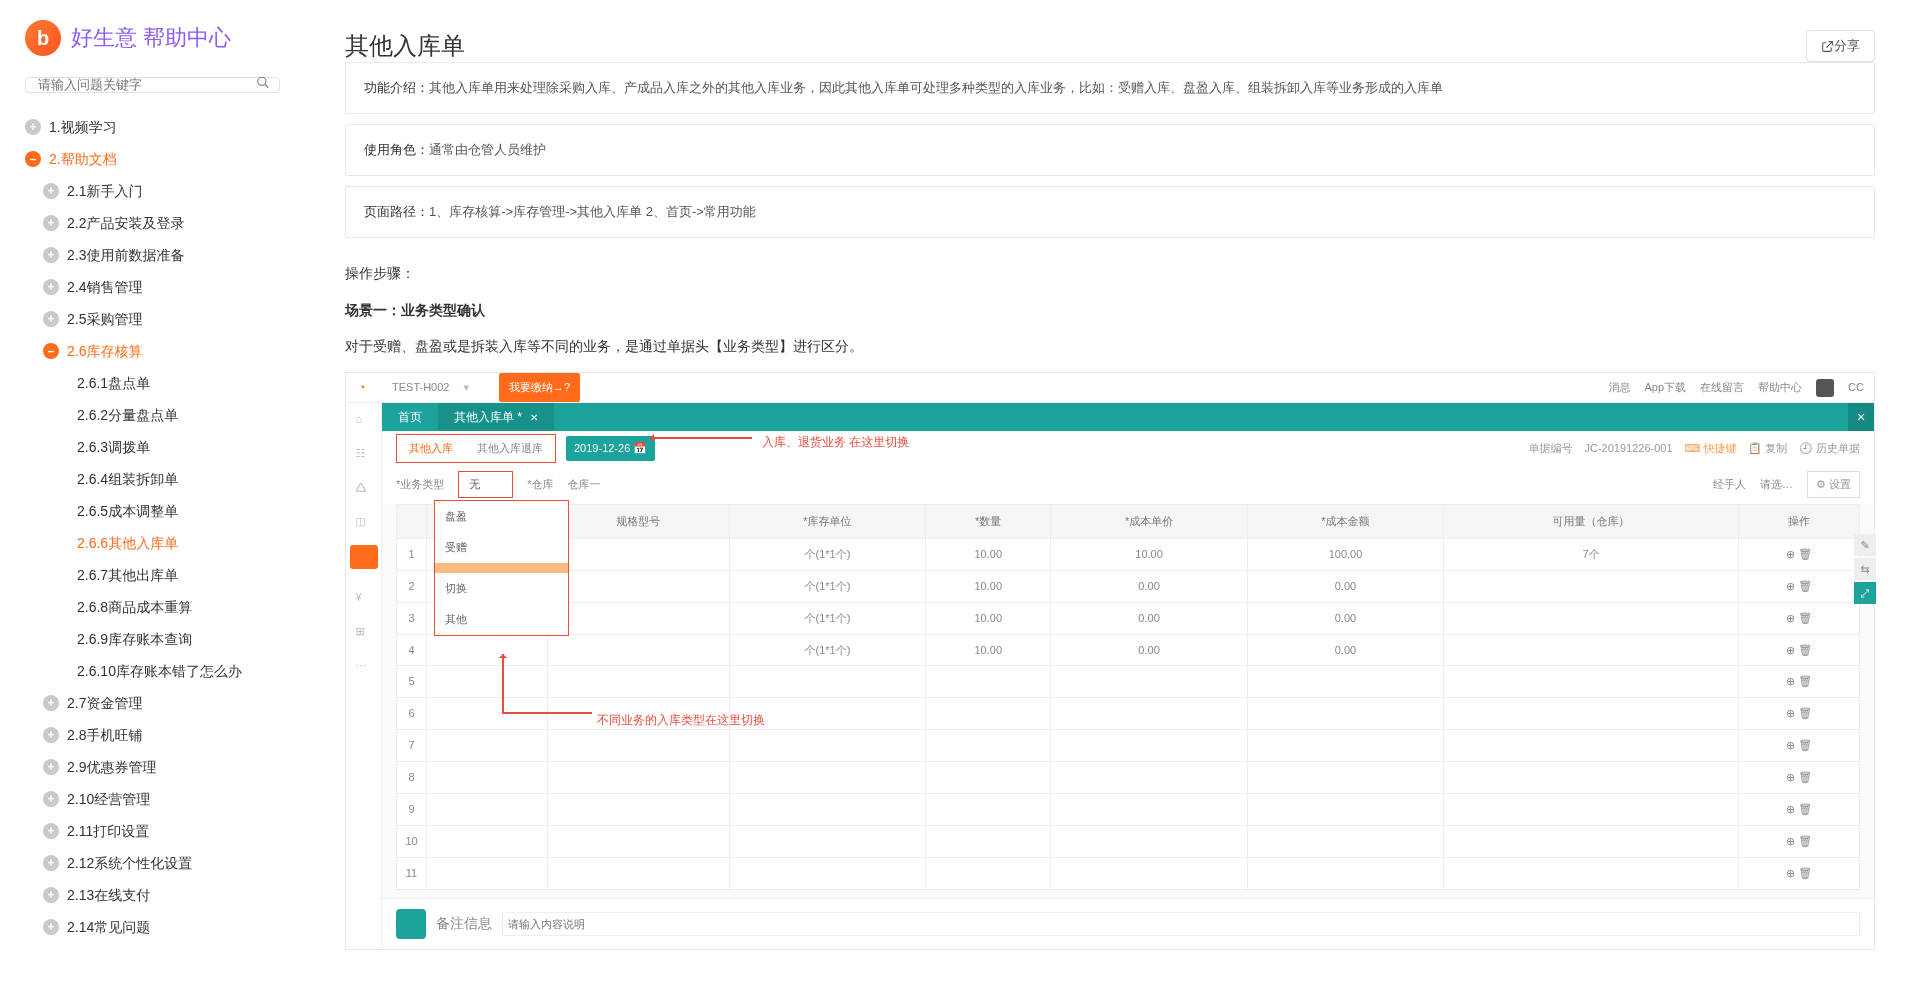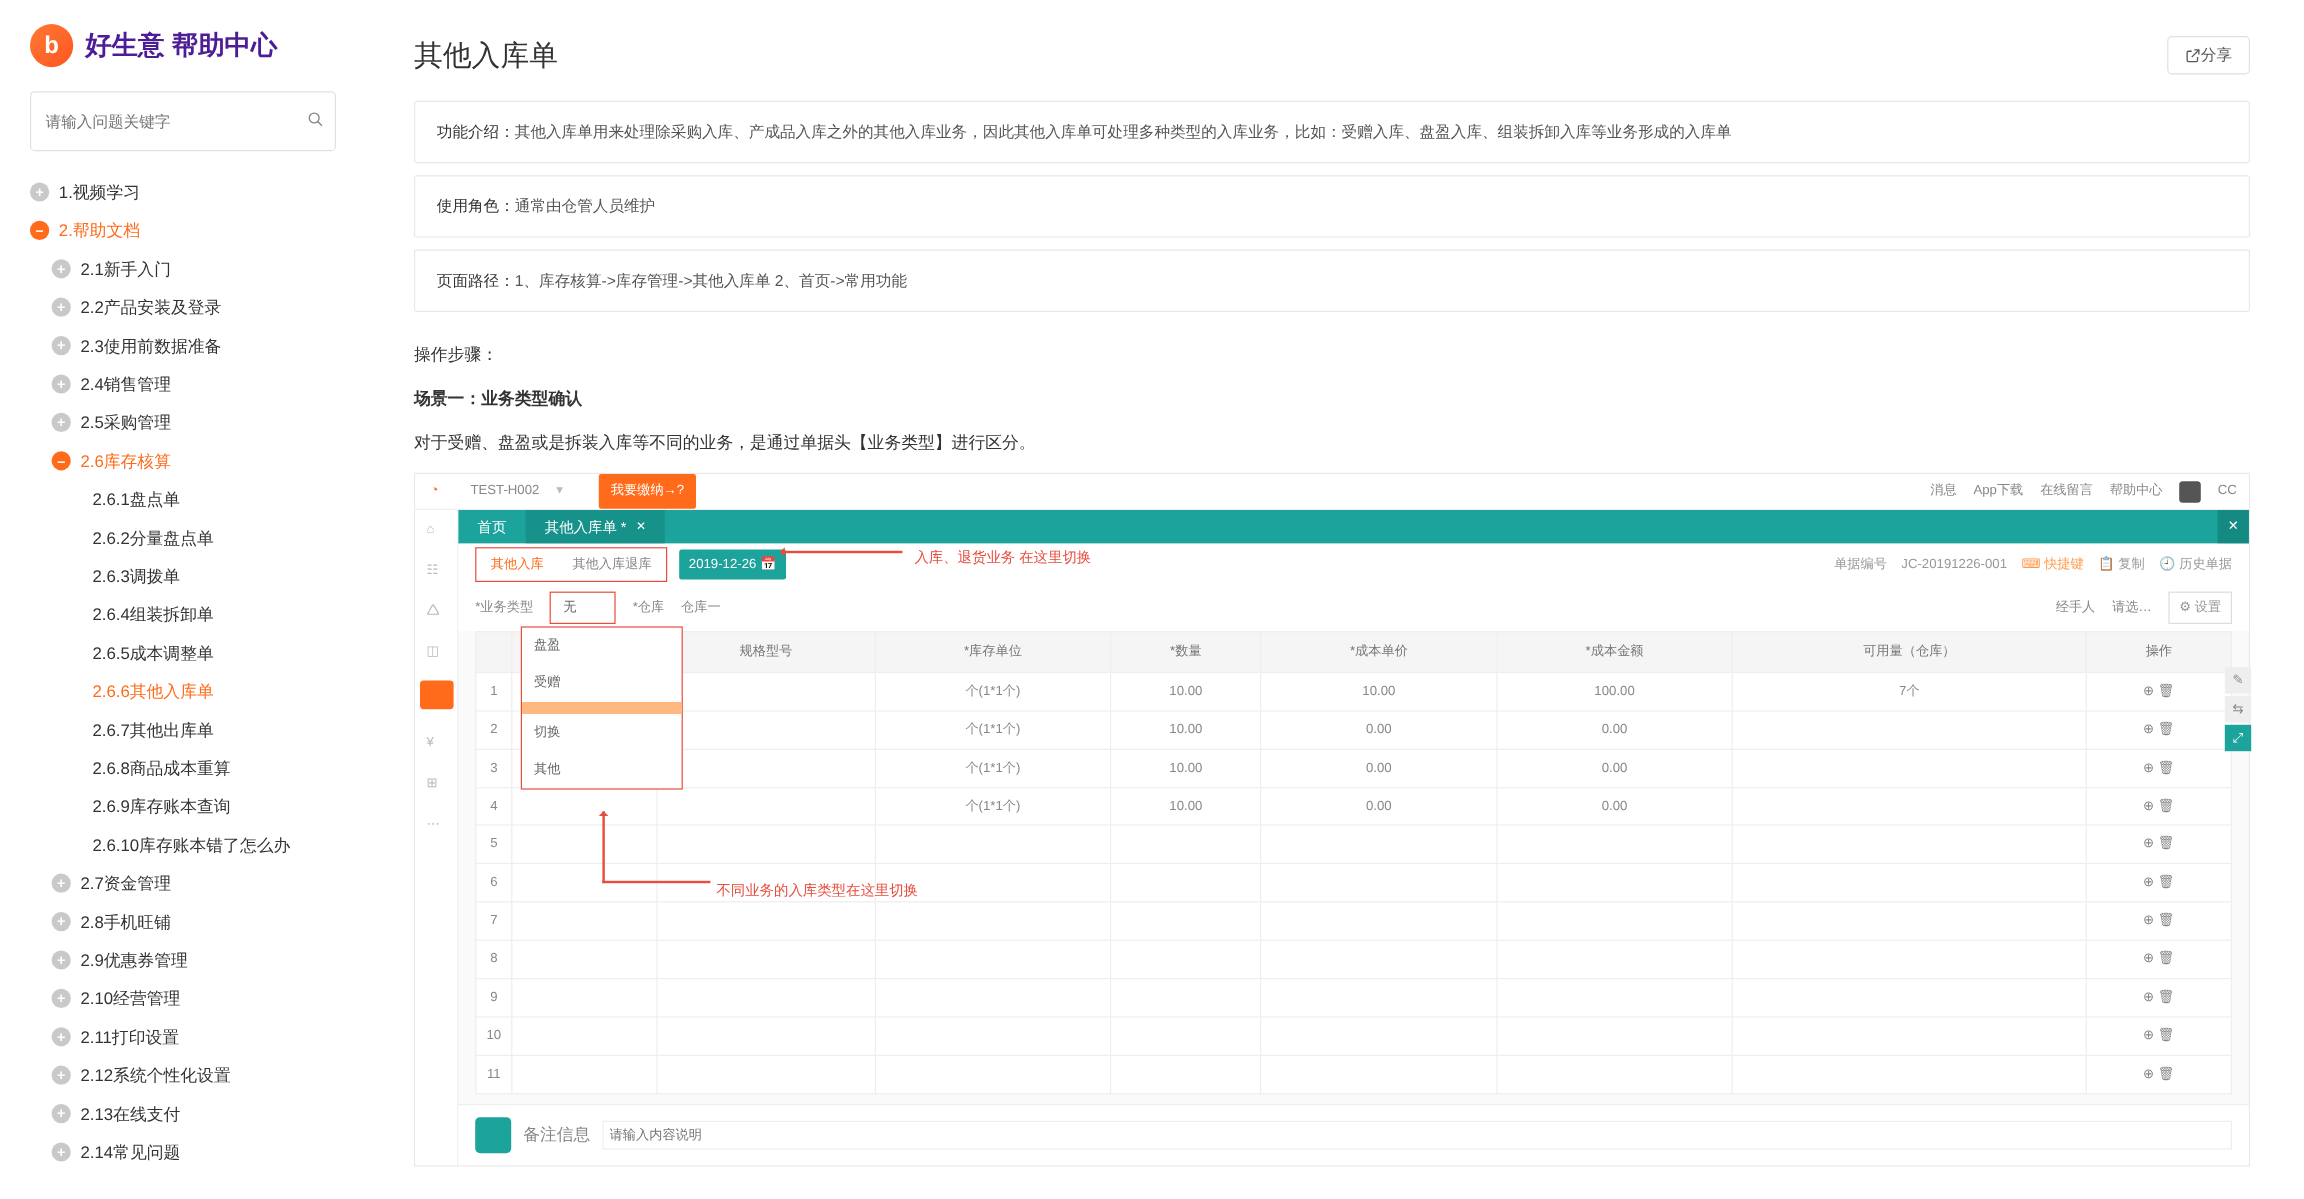--- a/index.html
+++ b/index.html
@@ -1,34 +1,34 @@
 <!DOCTYPE html>
 <html><head>
 <meta charset="utf-8">
 <style>
 *{margin:0;padding:0;box-sizing:border-box}
 body{font-family:"Microsoft YaHei","Helvetica Neue",Arial,sans-serif;font-size:14px;color:#333;background:#fff}
 .wrapper{display:flex;min-height:100vh}
 .sidebar{width:300px;padding:20px 20px 20px 25px;flex-shrink:0}
 .logo-row{display:flex;align-items:center;gap:10px;margin-bottom:20px}
 .logo-badge{width:36px;height:36px;border-radius:50%;background:linear-gradient(135deg,#ff7a33,#ff5520);color:#fff;display:flex;align-items:center;justify-content:center;font-weight:700;font-size:20px}
-.logo-text{font-size:22px;font-weight:700;color:#4c1d95}
+.logo-text{font-size:22px;font-weight:400;color:#8b5cf6}
 .search-box{position:relative;margin-bottom:18px}
-.search-box input{width:100%;height:50px;padding:0 34px 0 12px;border:1px solid #e1e1e1;border-radius:4px;font-size:13px;color:#666;outline:none}
+.search-box input{width:100%;height:16px;padding:0 34px 0 12px;border:1px solid #e1e1e1;border-radius:4px;font-size:13px;color:#666;outline:none}
 .search-box .sicon{position:absolute;right:10px;top:50%;transform:translateY(-50%);color:#888}
 .nav{list-style:none}
 .nav li{line-height:32px;font-size:14px;color:#333;cursor:pointer;display:flex;align-items:center}
 .nav .icn{display:inline-flex;width:16px;height:16px;border-radius:50%;background:#c9c9c9;color:#fff;align-items:center;justify-content:center;font-size:12px;margin-right:8px;font-weight:700}
 .nav .icn.minus{background:#ff6b1a}
 .nav .lvl1{padding-left:0}
 .nav .lvl2{padding-left:18px}
 .nav .lvl3{padding-left:52px}
 .nav li.active,.nav li.active a{color:#ff6b1a}
 .main{flex:1;padding:30px 45px 40px;min-width:0}
-.title-row{display:flex;justify-content:space-between;align-items:center;margin-bottom:22px}
+.title-row{display:flex;justify-content:space-between;align-items:center;}
 .page-title{font-size:24px;font-weight:500;color:#333}
 .share-btn{border:1px solid #e0e0e0;background:#fff;padding:6px 14px;border-radius:4px;font-size:13px;color:#555;cursor:pointer;display:flex;align-items:center;gap:0}
 .info-box{border:1px solid #e8e8e8;border-radius:2px;padding:14px 18px;margin-bottom:10px;font-size:13px;line-height:1.7;color:#555}
 .info-box .lbl{color:#333}
 .content{font-size:14px;line-height:1.9;color:#333;margin-top:22px}
 .content p{margin-bottom:10px}
 .content strong{font-weight:700}
 .shot{border:1px solid #e8e8e8;margin:12px 0 24px;background:#fafafa;font-size:11px;color:#666}
 .shot-top{display:flex;align-items:center;height:30px;background:#fff;border-bottom:1px solid #eee}
 .shot-top .mini-logo{width:32px;text-align:center;color:#ff6b1a;font-weight:700}

